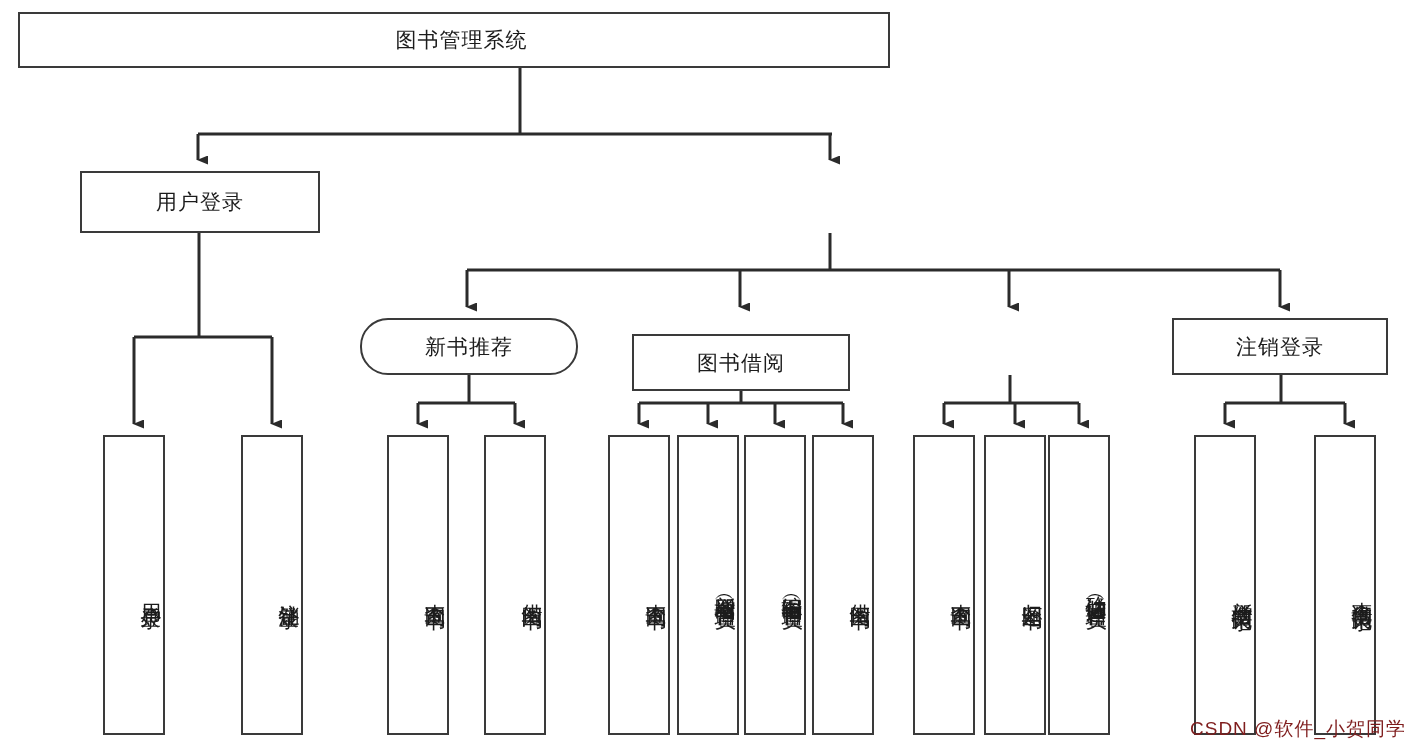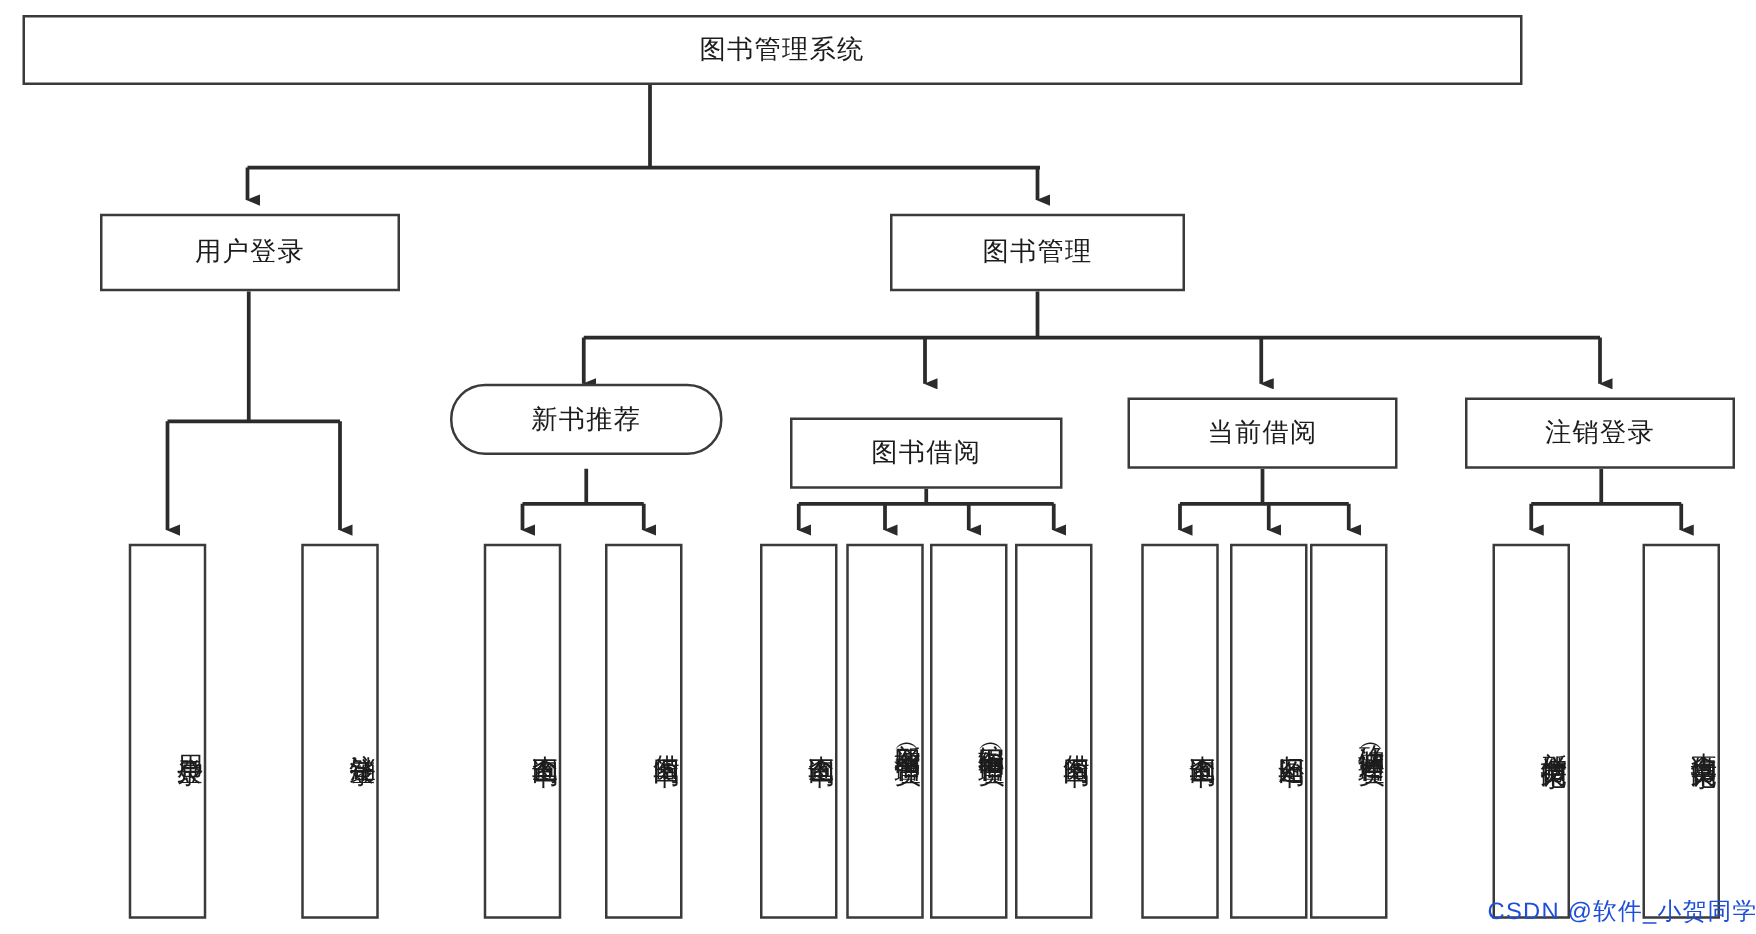--- a/index.html
+++ b/index.html
@@ -55,21 +55,21 @@
     padding-top: 6px;
   }
   .node.v .vtext {
     writing-mode: vertical-rl;
     text-orientation: upright;
     display: block;
   }
   .watermark {
     position: absolute;
     font-size: 19px;
-    color: #1d4ed8;
+    color: #7f1d1d;
     letter-spacing: 1px;
     white-space: nowrap;
     user-select: none;
   }
 </style>
 </head>
 <body>
 
 <div id="canvas">
 
@@ -116,39 +116,33 @@
       <path d="M1015,403 L1015,424" marker-end="url(#arrow)"></path>
       <path d="M1079,403 L1079,424" marker-end="url(#arrow)"></path>
 
       <path d="M1281,375 L1281,403"></path>
       <path d="M1225,403 L1345,403"></path>
       <path d="M1225,403 L1225,424" marker-end="url(#arrow)"></path>
       <path d="M1345,403 L1345,424" marker-end="url(#arrow)"></path>
     </g>
   </svg>
 
-  <div class="node h" style="left:18px; top:12px; width:1200px; height:56px;padding-left:15px;">
+  <div class="node h" style="left:18px; top:12px; width:872px; height:56px;padding-left:15px;">
     <span>图书管理系统</span>
   </div>
 
   <div class="node h" style="left:80px; top:171px; width:240px; height:62px;">
     <span>用户登录</span>
   </div>
-  <div class="node h" style="left:712px; top:171px; width:236px; height:62px;">
-    <span>图书管理</span>
-  </div>
 
-  <div class="node h" style="left:360px; top:307px; width:218px; height:57px;border-radius:28px;">
+  <div class="node h" style="left:360px; top:318px; width:218px; height:57px;border-radius:28px;">
     <span>新书推荐</span>
   </div>
   <div class="node h" style="left:632px; top:318px; width:218px; height:57px;margin-top:16px;">
     <span>图书借阅</span>
-  </div>
-  <div class="node h" style="left:902px; top:318px; width:216px; height:57px;">
-    <span>当前借阅</span>
   </div>
   <div class="node h" style="left:1172px; top:318px; width:216px; height:57px;">
     <span>注销登录</span>
   </div>
 
   <div class="node v" style="left:103px; top:435px; width:62px; height:300px;">
     <span class="vtext">用户登录</span>
   </div>
   <div class="node v" style="left:241px; top:435px; width:62px; height:300px;">
     <span class="vtext">注销登录</span>

